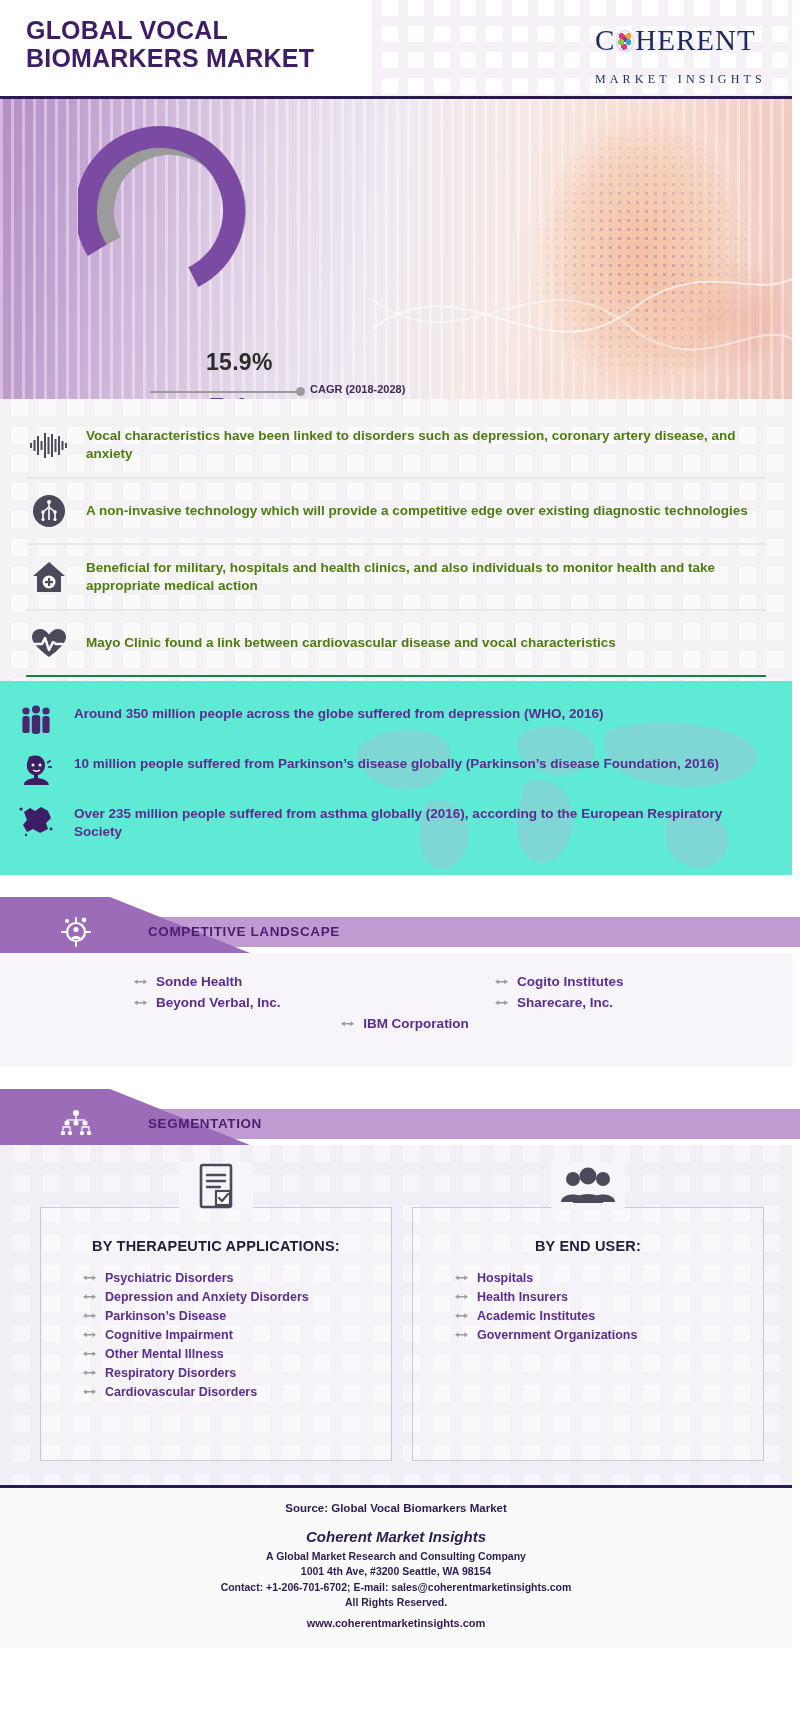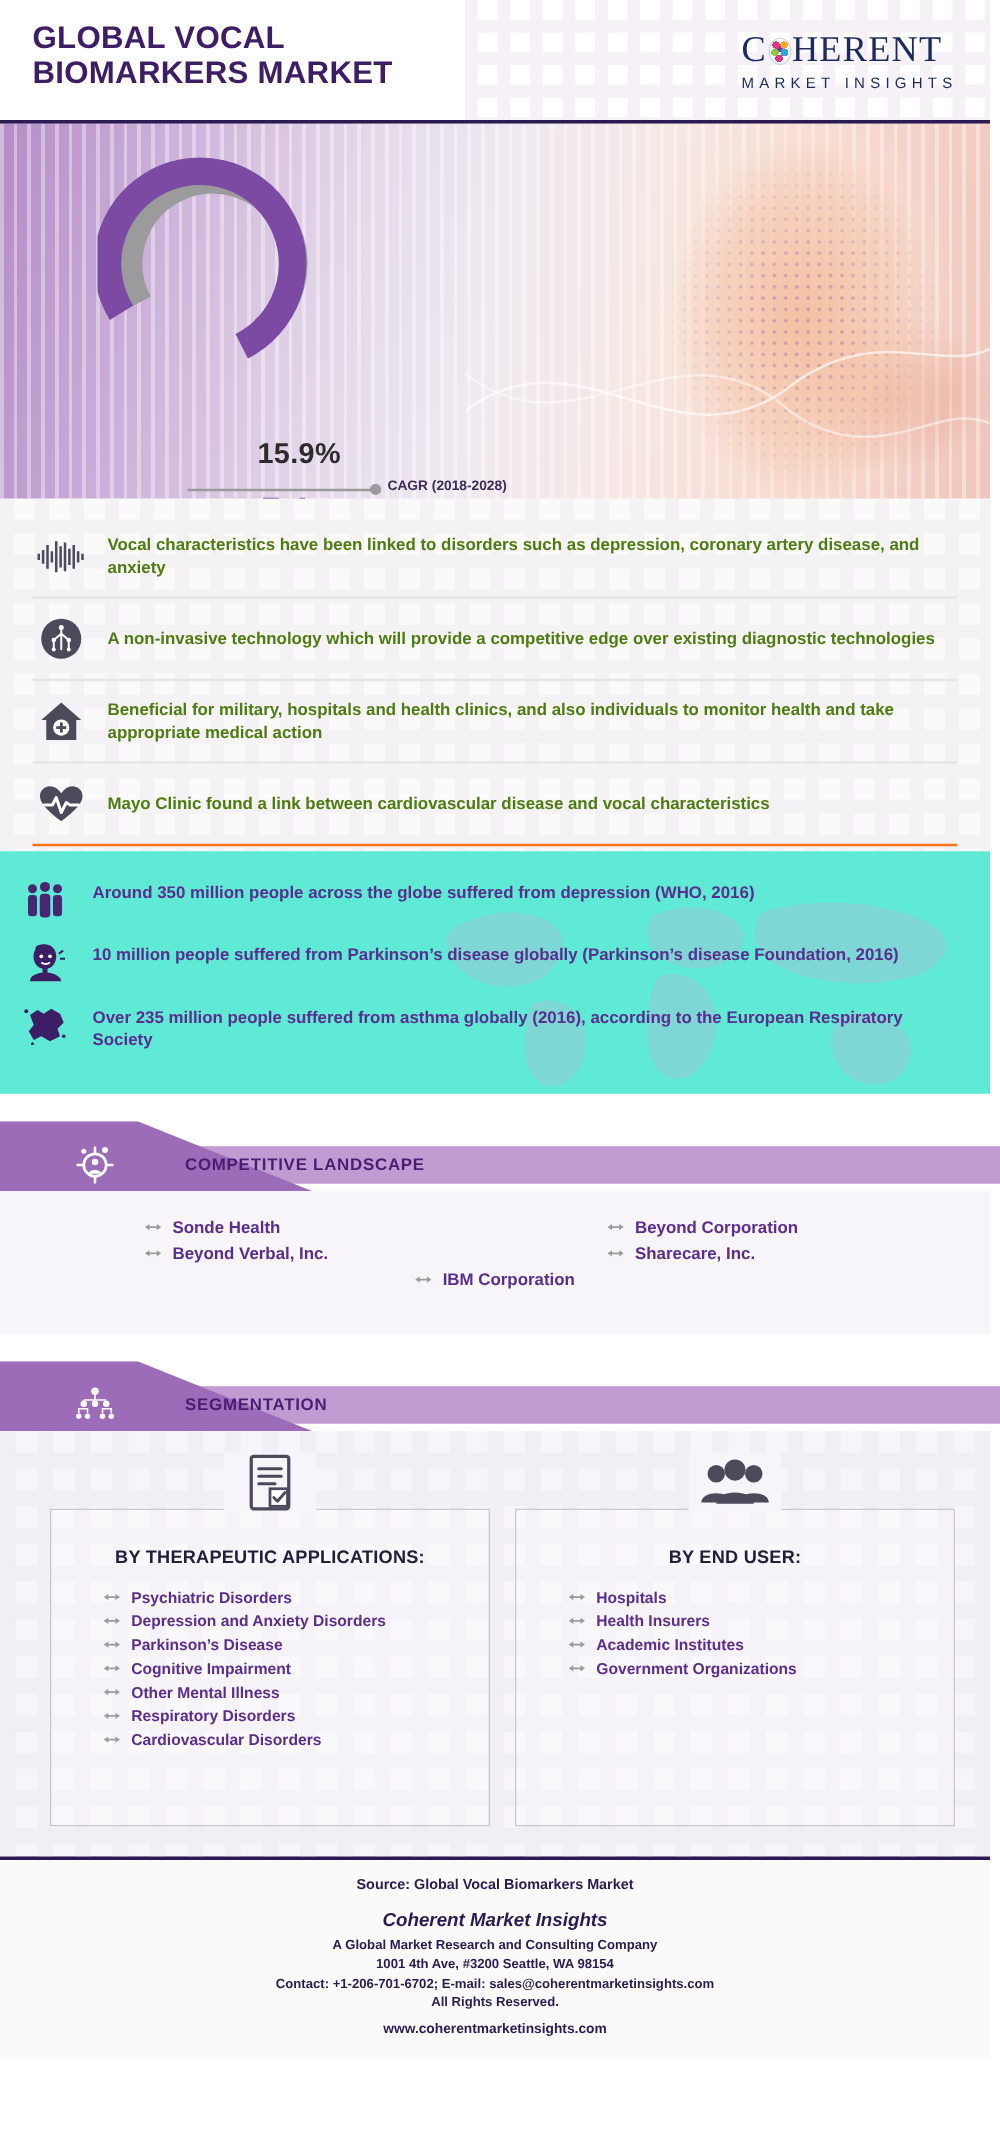--- a/index.html
+++ b/index.html
@@ -45,21 +45,21 @@
       radial-gradient(circle at 70% 25%, #f5a623 0 3px, transparent 3px),
       radial-gradient(circle at 25% 55%, #8dc63f 0 3px, transparent 3px),
       radial-gradient(circle at 72% 55%, #2aa8e0 0 3px, transparent 3px),
       radial-gradient(circle at 48% 40%, #7b3fa0 0 3px, transparent 3px),
       radial-gradient(circle at 45% 78%, #e8318a 0 3px, transparent 3px),
       #ffffff;
     border:1px solid #cfd4e4;
   }
   .logo-sub{
     font-size:12px;letter-spacing:4.2px;color:#1c2b5e;
-    font-family:Liberation Sans, sans-serif;margin-top:2px;
+    font-family:Liberation Serif, serif;margin-top:15px;
   }
 
   
   .hero{
     position:relative;height:300px;overflow:hidden;
     background:
       linear-gradient(100deg,#b48cc6 0%,#cbb0d8 16%,#e3d6e8 34%,#eee9f1 48%,#f6e8e4 64%,#f6d9cf 80%,#eec6bb 100%);
   }
   .hero-stripes{
     position:absolute;inset:0;
@@ -111,21 +111,21 @@
     position:absolute;inset:0;opacity:.45;
     background-image:
       linear-gradient(90deg,#efe9f3 11px,transparent 11px),
       linear-gradient(0deg,#efe9f3 11px,transparent 11px);
     background-size:28px 28px;
   }
   .fact{
     position:relative;display:flex;align-items:center;gap:16px;
     padding:9px 2px;border-bottom:2px solid #e6e6e6;min-height:46px;
   }
-  .fact:last-child{border-bottom:2px solid #f97316;}
+  .fact:last-child{border-bottom:2px solid #15803d;}
   .fact-icon{
     width:42px;min-width:42px;height:40px;display:flex;align-items:center;justify-content:center;
   }
   .fact-text{
     font-size:13.5px;font-weight:bold;line-height:1.35;color:#4d7c0f;
   }
 
   
   .banner-wrap{position:relative;margin-top:22px;height:56px;}
   .banner-bar{
@@ -144,21 +144,21 @@
   
   .keyfacts{position:relative;background:#5eead4;padding:22px 26px 18px 14px;}
   .worldmap{
     position:absolute;right:20px;top:-8px;width:440px;height:230px;opacity:.30;
   }
   .kf{position:relative;display:flex;align-items:flex-start;gap:16px;margin-bottom:16px;}
   .kf-icon{width:44px;min-width:44px;height:34px;display:flex;align-items:center;justify-content:center;}
   .kf-text{font-size:13.5px;font-weight:bold;line-height:1.34;color:#5b2d8e;padding-top:2px;}
 
   
-  .comp{position:relative;background:#f7f5f9;padding:18px 26px 10px 26px;min-height:86px;}
+  .comp{position:relative;background:#f7f5f9;padding:18px 26px 10px 44px;min-height:86px;}
   .comp-grid{display:flex;flex-wrap:wrap;}
   .comp-col{width:50%;}
   .comp-item{
     display:flex;align-items:center;gap:9px;font-size:13.5px;font-weight:bold;
     color:#5b2d8e;padding:3px 0 3px 90px;
   }
   .comp-center{display:flex;justify-content:center;}
   .comp-center .comp-item{padding-left:0;}
   .dia{
     display:inline-block;width:13px;min-width:13px;height:9px;
@@ -420,21 +420,21 @@
           <span>Sonde Health</span>
         </div>
         <div class="comp-item">
           <span class="dia"></span>
           <span>Beyond Verbal, Inc.</span>
         </div>
       </div>
       <div class="comp-col">
         <div class="comp-item">
           <span class="dia"></span>
-          <span>Beyond Corporation</span>
+          <span>Cogito Institutes</span>
         </div>
         <div class="comp-item">
           <span class="dia"></span>
           <span>Sharecare, Inc.</span>
         </div>
       </div>
     </div>
     <div class="comp-center">
       <div class="comp-item">
         <span class="dia"></span>

